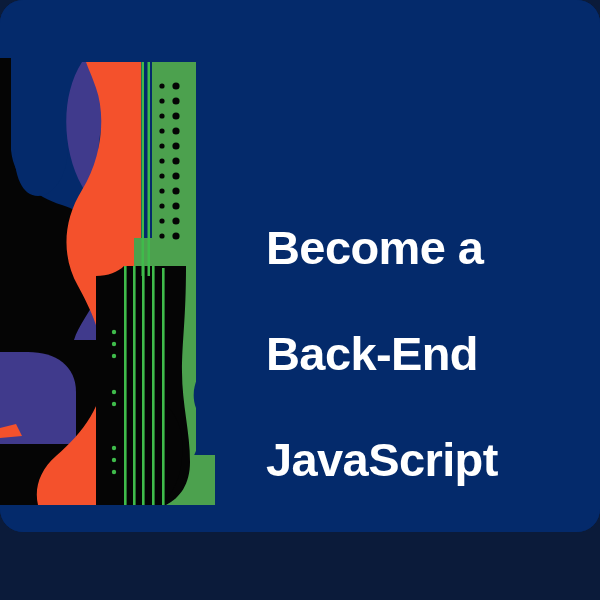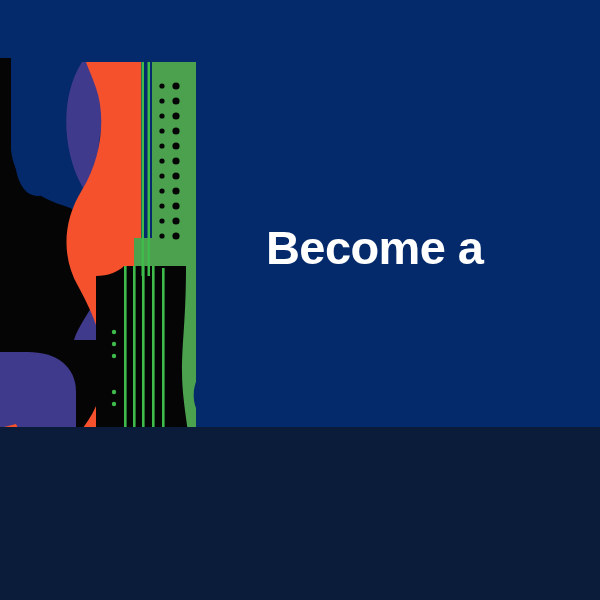--- a/index.html
+++ b/index.html
@@ -8,23 +8,24 @@
     padding: 0;
     background: #0b1b3a;
   }
   body {
     font-family: "Liberation Sans", sans-serif;
   }
 
   #poster {
     position: relative;
     width: 600px;
-    height: 427px;
+    height: 532px;
     overflow: hidden;
     background: #042a6b;
+    border-radius: 23px;
   }
 
   #artwork {
     position: absolute;
     left: 0;
     top: 0;
     width: 600px;
     height: 600px;
     display: block;
   }
@@ -171,15 +172,17 @@
         <circle cx="114" cy="448" r="2.2"></circle>
         <circle cx="114" cy="460" r="2.2"></circle>
         <circle cx="114" cy="472" r="2.2"></circle>
       </g>
 
     </g>
   </svg>
 
   <h1 id="headline">
     <span class="headline-line">Become a</span>
+    <span class="headline-line">Back-End</span>
+    <span class="headline-line">JavaScript</span>
   </h1>
 
 </div>
 
 </body></html>

